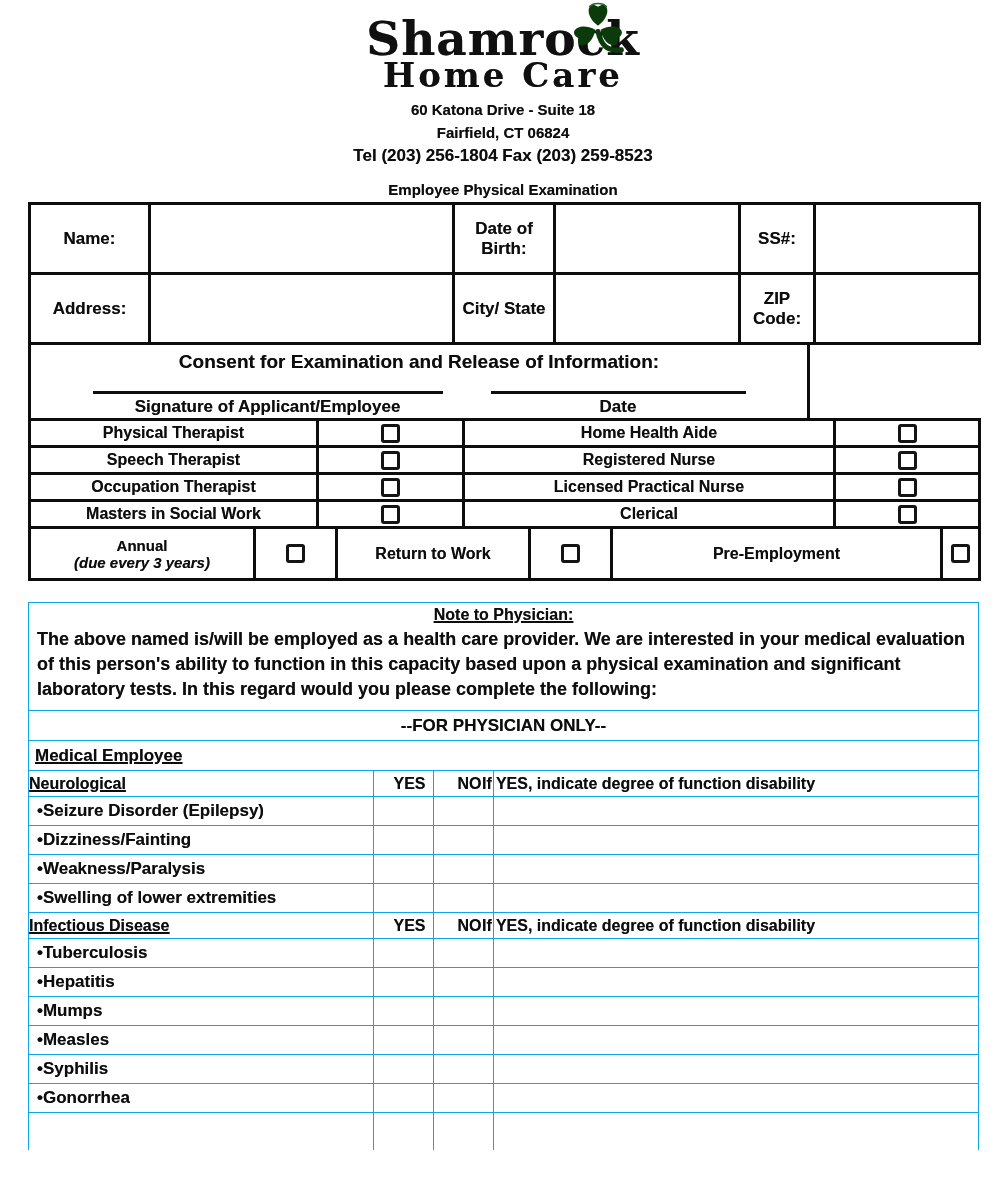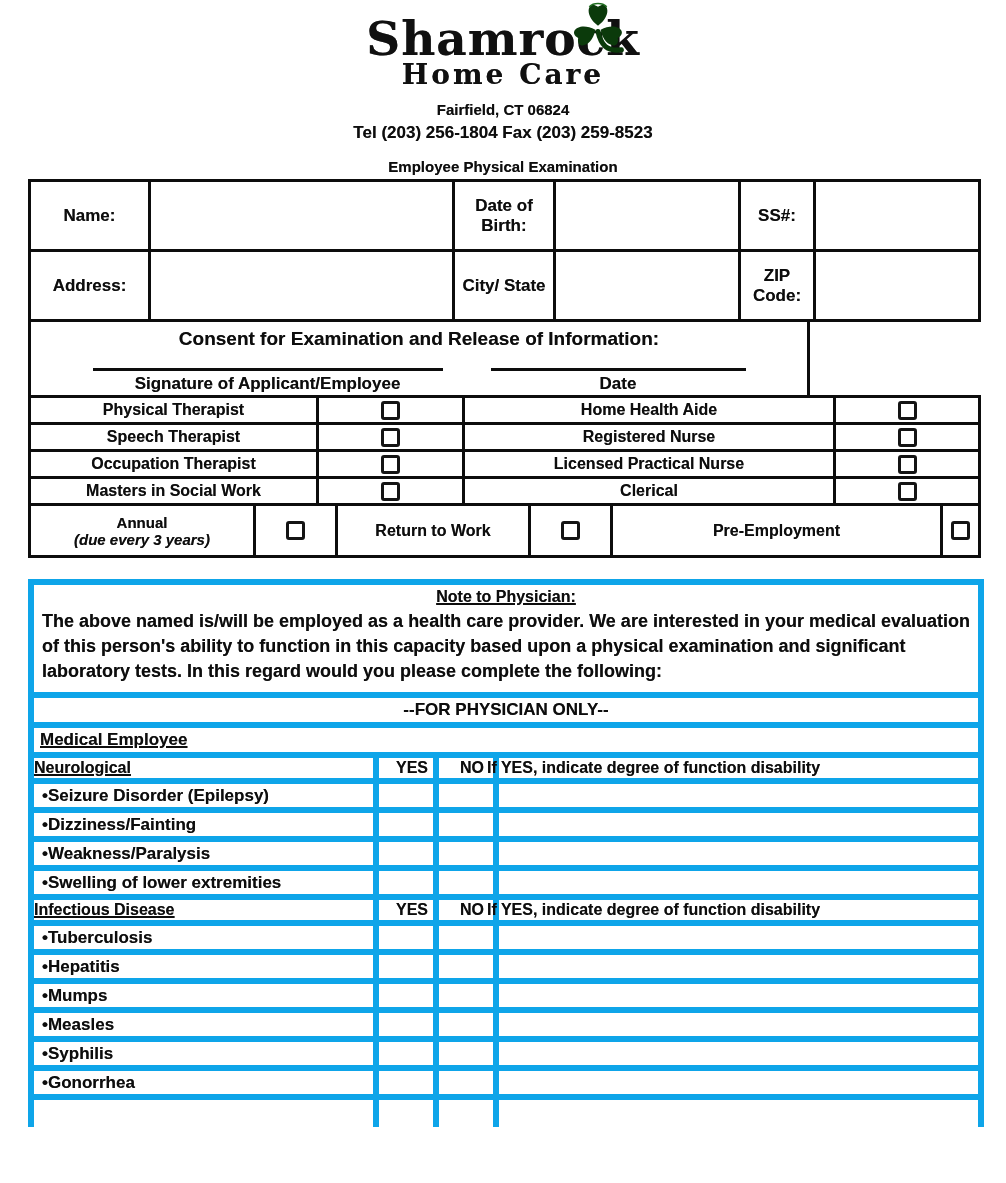--- a/index.html
+++ b/index.html
@@ -17,21 +17,21 @@
   
   .header { text-align: center; padding-top: 14px; }
   .brand { position: relative; display: inline-block; }
   .brand-line1 {
     font-family: "DejaVu Serif", serif;
     font-size: 47px; line-height: 50px; letter-spacing: 1px;
     color: #101010;
   }
   .brand-line2 {
     font-family: "DejaVu Serif", serif;
-    font-size: 28px; line-height: 34px; letter-spacing: 3px;
+    font-size: 34px; line-height: 34px; letter-spacing: 3px;
     margin-top: -6px; color: #101010;
   }
   .clover { position: absolute; top: -16px; right: -14px; width: 112px; height: 62px; }
   .addr { font-size: 15px; line-height: 23px; margin-top: 6px; }
   .addr-l1, .addr-l2 { font-size: 15px; }
   .addr-l3 { font-size: 17px; }
   .form-title { text-align: center; font-size: 15px; margin-top: 14px; margin-bottom: 4px; }
 
   
   .ft { border-collapse: collapse; width: 782px; margin-left: 28px; table-layout: fixed; }
@@ -63,21 +63,21 @@
   
   .type-head td { height: 28px; text-align: left; font-size: 18px; padding-left: 6px; }
   .type-head .it { font-style: italic; font-size: 16px; margin-left: 8px; }
   .type-row td { height: 52px; text-align: center; }
   .opt-main { font-size: 15px; line-height: 17px; }
   .opt-sub { font-size: 15px; font-style: italic; line-height: 17px; }
   .opt-single { font-size: 16px; }
 
   
   .clip { height: 548px; overflow: hidden; margin-top: 21px; }
-  .mh td { border: 6px solid #0ea5e9; }
+  .mh td { border: 1px solid #0ea5e9; }
   .note-cell { padding: 3px 8px 8px 8px; }
   .note-title { text-align: center; font-size: 16px; text-decoration: underline; text-decoration-thickness: 2px; margin-bottom: 3px; }
   .note-body { font-size: 18px; line-height: 25px; text-align: left; }
   .banner-cell { height: 30px; text-align: center; font-size: 17px; margin-top: 36px; }
   .mh-title-cell { height: 30px; font-size: 17px; padding-left: 6px; }
   .u { text-decoration: underline; text-decoration-thickness: 2px; }
   .sec-head td { height: 26px; font-size: 16px; }
   .sec-name { text-align: left; margin-top: 36px; }
   .yn-head { text-align: center; padding-left: 12px; }
   .ifyes-head { text-align: left; font-size: 15px; padding-left: 2px; text-indent: -14px; overflow: visible; white-space: nowrap; }
@@ -99,20 +99,21 @@
           <path d="M0 18 C -20 4 -14 -18 0 -8 C 14 -18 20 4 0 18 Z" transform="translate(50,42) rotate(115) translate(0,-22)"></path>
           <path d="M0 18 C -20 4 -14 -18 0 -8 C 14 -18 20 4 0 18 Z" transform="translate(50,42) rotate(-115) translate(0,-22)"></path>
         </g>
         <path d="M50 46 C 54 64, 62 74, 82 71" fill="none" stroke-linecap="round" stroke-width="7" stroke="#0b3a0b"></path>
         <path d="M38 12 C 44 6, 56 6, 62 12" fill="none" stroke-width="2" stroke="#1d6b1d"></path>
       </svg>
       <div class="brand-line1">Shamrock</div>
       <div class="brand-line2">Home Care</div>
     </div>
     <div class="addr">
+      <div class="addr-l1">60 Katona Drive - Suite 18</div>
       <div class="addr-l2">Fairfield, CT 06824</div>
       <div class="addr-l3">Tel (203) 256-1804 Fax (203) 259-8523</div>
     </div>
   </div>
 
   <div class="form-title">Employee Physical Examination</div>
 
   <table class="ft">
     <colgroup>
         <col style="width:120px">

